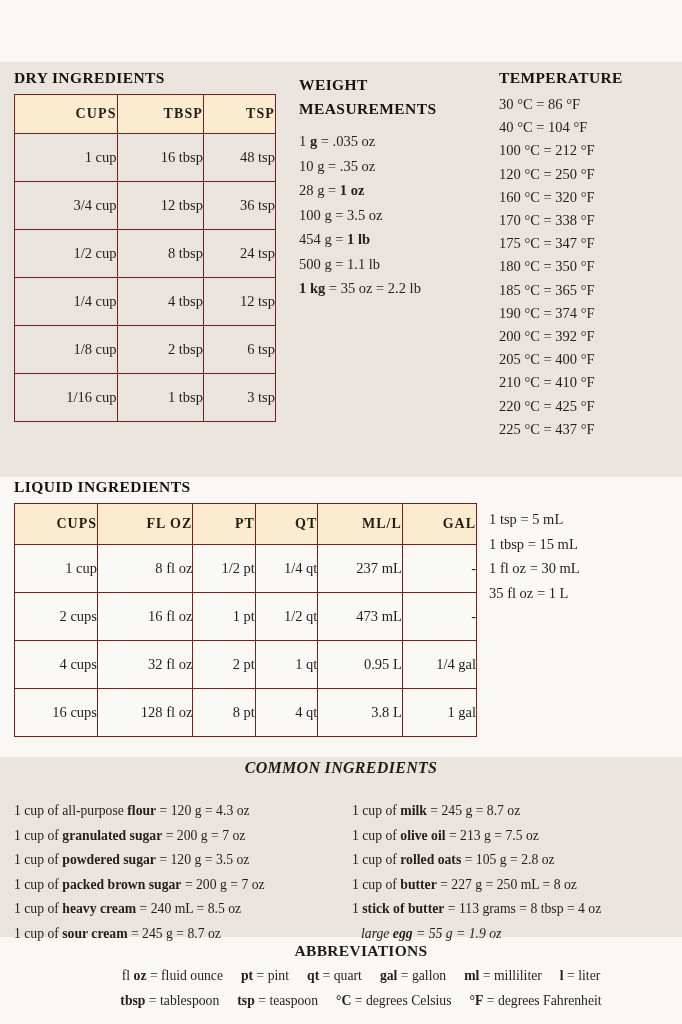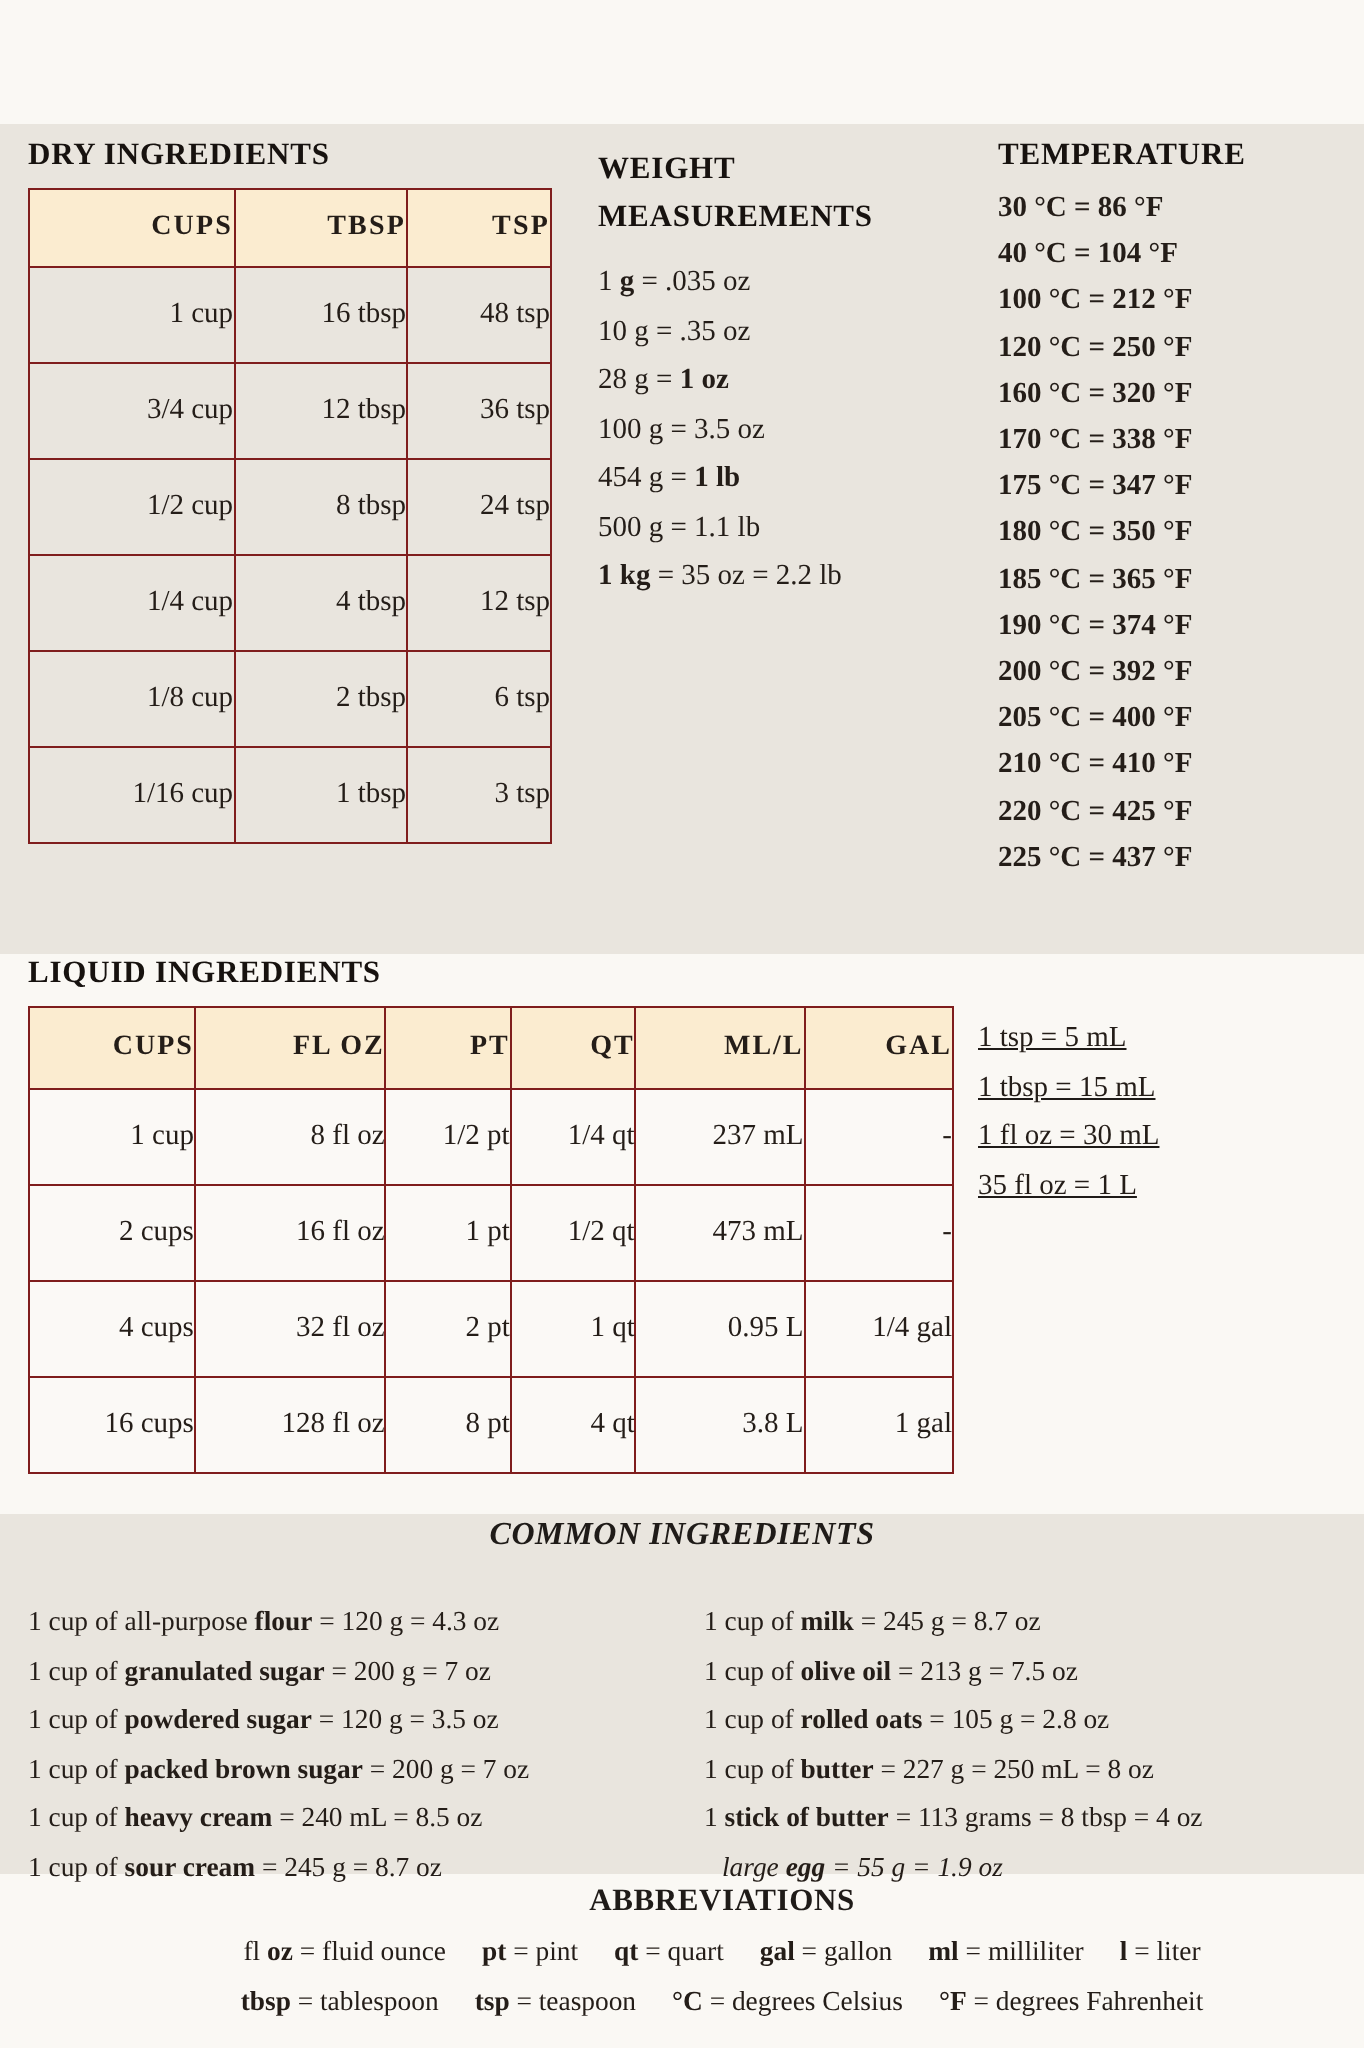--- a/index.html
+++ b/index.html
@@ -44,31 +44,31 @@
   #weight-block .sec-head { line-height: 24px; }
   .wlist { margin-top: 8px; }
   .wlist li { list-style: none; font-size: 14.5px; line-height: 24.5px;
               color: #241d18; white-space: nowrap; }
   .b { font-weight: 700; }
 
   
   #temp-block { position: absolute; left: 499px; top: 69px; width: 180px; }
   .tlist { margin-top: 6px; }
   .tlist li { list-style: none; font-size: 14.5px; line-height: 23.2px;
-              color: #241d18; white-space: nowrap; font-weight: bold; }
+              color: #241d18; white-space: nowrap; }
 
   
   #liquid-block { position: absolute; left: 14px; top: 478px; width: 463px; }
   #liquid-head { margin-bottom: 7px; }
   #liquid-table th { background: #fbecd0; height: 41px; font-weight: 700;
       font-size: 14px; letter-spacing: 1px; }
   #liquid-table td { height: 48px; background: #fbf9f6; font-size: 14.5px; }
 
   
-  #liq-conv { position: absolute; left: 489px; top: 507px; width: 185px; text-decoration: underline; }
+  #liq-conv { position: absolute; left: 489px; top: 507px; width: 185px; }
   #liq-conv li { list-style: none; font-size: 14.5px; line-height: 24.5px;
                  color: #241d18; white-space: nowrap; }
 
   
   #common-block { position: absolute; left: 0; top: 759px; width: 682px; }
   #common-head { text-align: center; font-size: 16px; font-weight: 700;
                  letter-spacing: .3px; margin-bottom: 22px; font-style: italic; }
   .cols { display: flex; padding: 0 14px; }
   .col { flex: 1; }
   .col.right { padding-left: 22px; }

